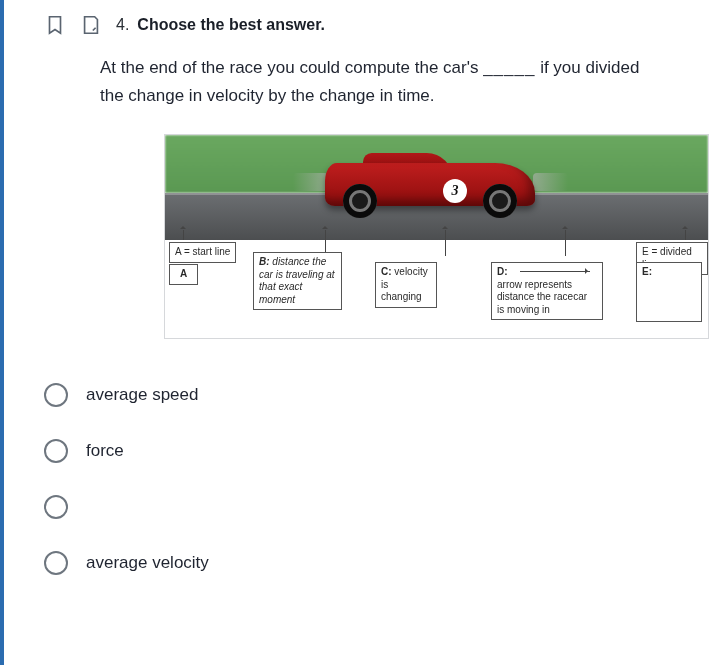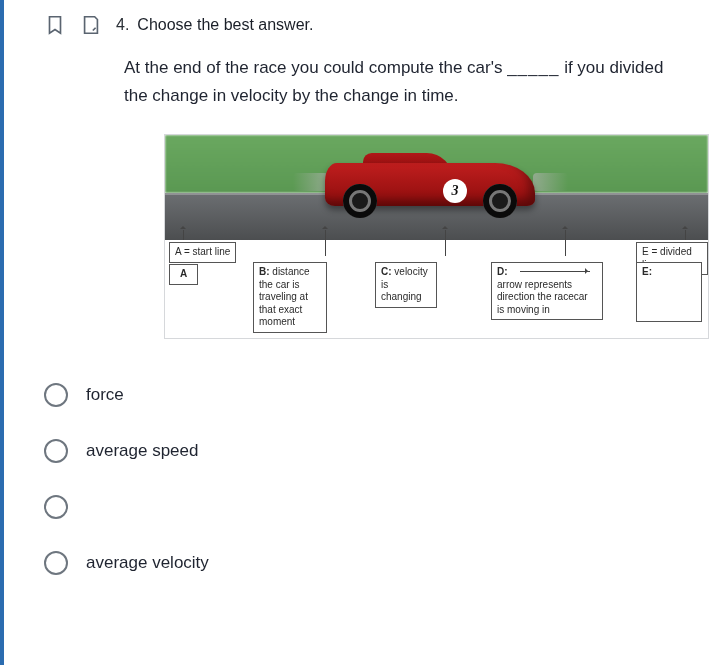--- a/index.html
+++ b/index.html
@@ -22,27 +22,27 @@
     }
     .icon-btn {
       width: 22px;
       height: 22px;
       color: #5a6470;
       flex-shrink: 0;
       cursor: pointer;
     }
     .icon-btn svg { width: 100%; height: 100%; stroke: currentColor; fill: none; stroke-width: 1.8; }
     .q-number { color: #2a2f36; font-size: 16px; margin-right: 4px; }
-    .q-title { font-weight: 400; color: #1a1f28; font-size: 16px; }
+    .q-title { font-weight: 700; color: #1a1f28; font-size: 16px; }
     .q-head { display: flex; align-items: baseline; gap: 4px; padding-top: 2px; }
     .stem {
       color: #1f2430;
       font-size: 17px;
       line-height: 1.65;
-      margin: 0 40px 24px 80px;
+      margin: 0 40px 24px 56px;
     }
     .blank { letter-spacing: 1px; }
     .figure {
       margin: 0 0 28px 120px;
       width: 545px;
       border: 1px solid #d6d8db;
       background: #fff;
     }
     .photo {
       height: 105px;
@@ -171,45 +171,45 @@
 
       <div class="arrow" style="left:18px; height:10px; top:-10px;"></div>
       <div class="arrow" style="left:160px; height:26px; top:-10px;"></div>
       <div class="arrow" style="left:280px; height:26px; top:-10px;"></div>
       <div class="arrow" style="left:400px; height:26px; top:-10px;"></div>
       <div class="arrow" style="left:520px; height:10px; top:-10px;"></div>
 
       <div class="label-box" style="left:4px; top:2px;"><span>A = start line</span></div>
       <div class="label-box" style="left:4px; top:24px; padding:3px 10px;"><span class="b">A</span></div>
 
-      <div class="label-box" style="left:88px; top:22px; width:74px;"><span class="b">B:</span><span> distance the car is traveling at that exact moment</span></div>
+      <div class="label-box" style="left:88px; top:12px; width:89px;font-style:italic;"><span class="b">B:</span><span> distance the car is traveling at that exact moment</span></div>
 
       <div class="label-box" style="left:210px; top:22px; width:62px;"><span class="b">C:</span><span> velocity is changing</span></div>
 
       <div class="label-box" style="left:326px; top:22px; width:112px;">
         <span class="b">D:</span>
         <span class="d-arrow-h" style="left:28px; top:8px; width:70px;"></span>
-        <br><span>arrow represents direction the racecar is moving in</span>
+        <br><span>arrow represents distance the racecar is moving in</span>
       </div>
 
       <div class="label-box" style="left:471px; top:2px;"><span>E = divided line</span></div>
       <div class="label-box" style="left:471px; top:22px; width:66px; height:60px;"><span class="b">E:</span></div>
     </div>
   </div>
 
   <div class="choices">
     <div class="choice">
       <div class="radio"></div>
+      <span class="choice-text">average speed</span>
+    </div>
+    <div class="choice">
+      <div class="radio"></div>
       <span class="choice-text">force</span>
     </div>
     <div class="choice">
       <div class="radio"></div>
-      <span class="choice-text">average speed</span>
-    </div>
-    <div class="choice">
-      <div class="radio"></div>
     </div>
     <div class="choice">
       <div class="radio"></div>
       <span class="choice-text">average velocity</span>
     </div>
   </div>
 </div>
 
 </body></html>

